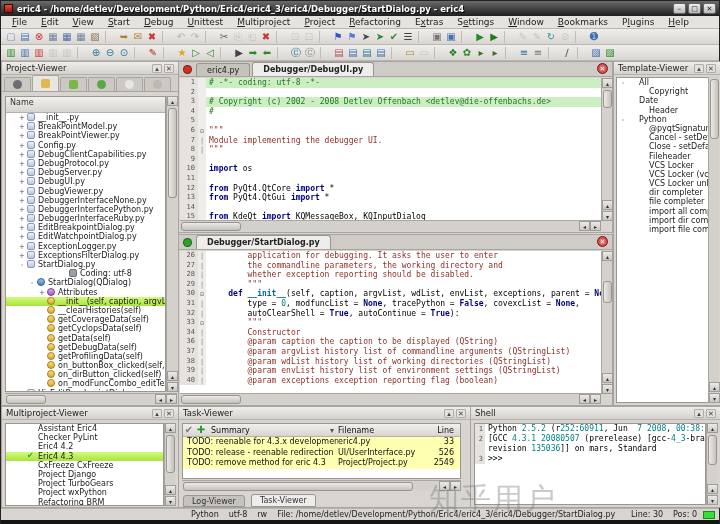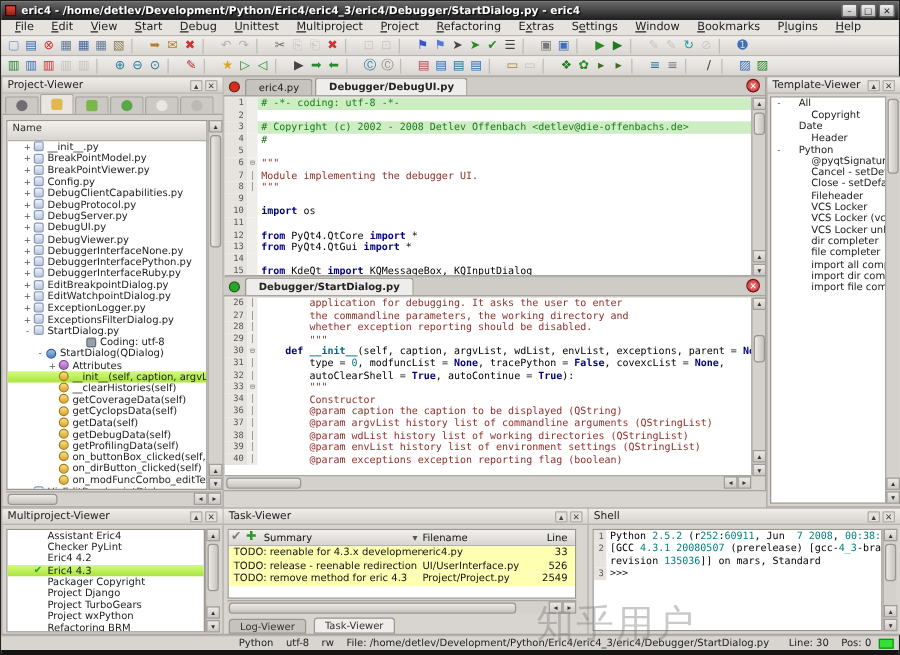--- a/index.html
+++ b/index.html
@@ -347,21 +347,21 @@
       <div class="sbtn" style="position:absolute;bottom:11px;">▴</div>
       <div class="sbtn" style="position:absolute;bottom:0;">▾</div>
     </div>
     <div class="hscroll" style="left:1px;bottom:1px;width:421px;">
       <div class="hthumb" style="width:60px;margin-left:1px;"></div>
       <span style="margin-left:auto;" class="sbtn">◂</span>
         <span class="sbtn">▸</span>
     </div>
   </div>
 
-  <div class="panel" style="left:178px;top:220px;width:434px;height:172px;border-left:none;">
+  <div class="panel" style="left:178px;top:233px;width:434px;height:172px;border-left:none;">
     <div class="edittabs">
       <span class="led" style="background: rgb(42, 164, 42);"></span>
       <span style="display:flex;align-items:flex-end;">
           <span class="etab on">Debugger/StartDialog.py</span>
         </span>
       <span class="closebtn">✕</span>
     </div>
     <div class="codearea" style="left:1px;top:16px;width:424px;height:143px;">
         <div class="cline"><span class="ln">26</span><span class="fm">│</span><span class="ct"><span class="ds">        application for debugging. It asks the user to enter</span></span></div>
         <div class="cline"><span class="ln">27</span><span class="fm">│</span><span class="ct"><span class="ds">        the commandline parameters, the working directory and</span></span></div>
@@ -429,21 +429,21 @@
       <span>Multiproject-Viewer</span>
       <span class="sp"></span>
       <span class="pbtn">▴</span>
       <span class="pbtn">✕</span>
     </div>
     <div class="treewrap" style="left:3px;top:16px;width:159px;height:83px;">
         <div class="trow" style="padding-left: 12px;"><span class="texp"></span><span class="ticon ti-none"></span><span>Assistant Eric4</span></div>
         <div class="trow" style="padding-left: 12px;"><span class="texp"></span><span class="ticon ti-none"></span><span>Checker PyLint</span></div>
         <div class="trow" style="padding-left: 12px;"><span class="texp"></span><span class="ticon ti-none"></span><span>Eric4 4.2</span></div>
         <div class="trow sel" style="padding-left: 12px;"><span class="texp"></span><span class="ticon ti-chk">✔</span><span>Eric4 4.3</span></div>
-        <div class="trow" style="padding-left: 12px;"><span class="texp"></span><span class="ticon ti-none"></span><span>Packager Copyright</span></div>
+        <div class="trow" style="padding-left: 12px;"><span class="texp"></span><span class="ticon ti-none"></span><span>CxFreeze CxFreeze</span></div>
         <div class="trow" style="padding-left: 12px;"><span class="texp"></span><span class="ticon ti-none"></span><span>Project Django</span></div>
         <div class="trow" style="padding-left: 12px;"><span class="texp"></span><span class="ticon ti-none"></span><span>Project TurboGears</span></div>
         <div class="trow" style="padding-left: 12px;"><span class="texp"></span><span class="ticon ti-none"></span><span>Project wxPython</span></div>
         <div class="trow" style="padding-left: 12px;"><span class="texp"></span><span class="ticon ti-none"></span><span>Refactoring BRM</span></div>
       </div>
     <div class="vscroll" style="left:162px;top:16px;height:83px;">
       <div class="sbtn" style="position:absolute;top:0;">▴</div>
       <div class="vthumb" style="top:12px;height:38px;"></div>
       <div class="sbtn" style="position:absolute;bottom:11px;">▴</div>
       <div class="sbtn" style="position:absolute;bottom:0;">▾</div>

